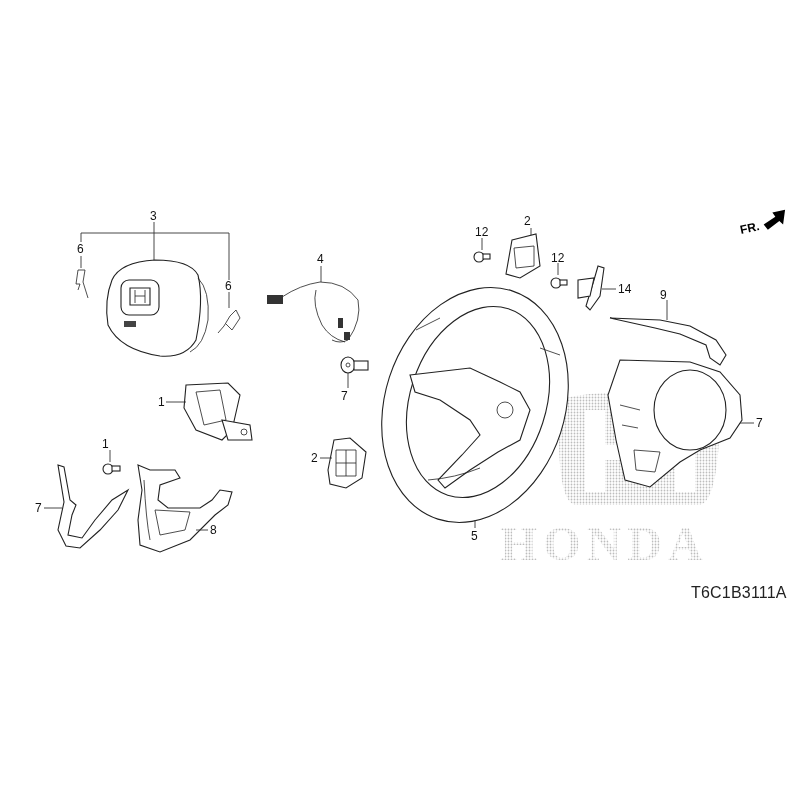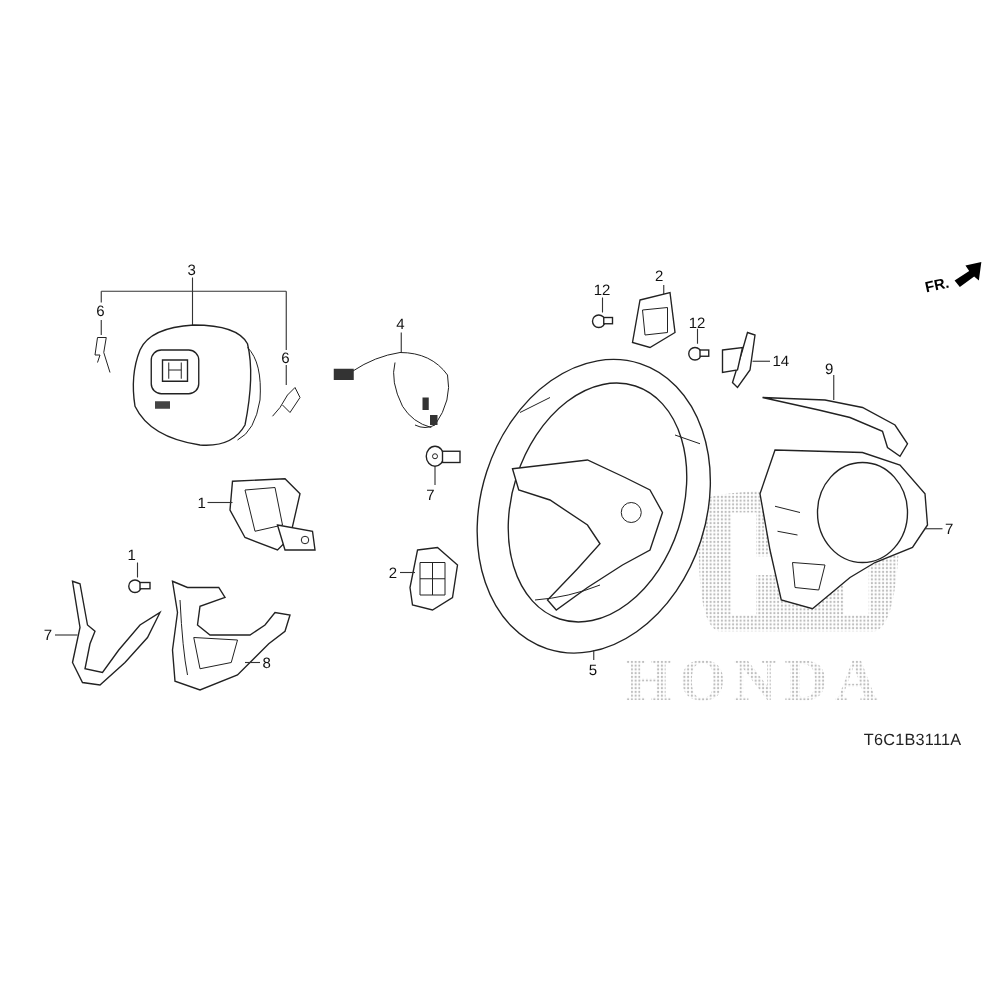--- a/index.html
+++ b/index.html
@@ -1,19 +1,19 @@
 <!DOCTYPE html>
 <html><head>
 <meta charset="utf-8">
 <style>
   html, body { margin:0; padding:0; background:#ffffff; }
   body { width:800px; height:800px; position:relative; overflow:hidden; font-family:"Liberation Sans", sans-serif; }
   #stage { position:absolute; left:0; top:0; width:800px; height:800px; }
   .lbl { position:absolute; font-size:12px; color:#111; line-height:12px; cursor:pointer; }
-  .code { position:absolute; font-size:13px; color:#222; left:691px; top:584px; letter-spacing:0.2px; }
+  .code { position:absolute; font-size:16px; color:#222; left:691px; top:584px; letter-spacing:0.2px; }
   .fr { position:absolute; left:740px; top:221px; font-size:12px; font-weight:bold; color:#000; transform:rotate(-12deg); }
   svg { position:absolute; left:0; top:0; }
   .p { fill:#fff; stroke:#222; stroke-width:1.1; }
   .t { fill:none; stroke:#222; stroke-width:0.8; }
   .ld { fill:none; stroke:#333; stroke-width:0.9; }
   .wm { fill:url(#dots); }
 </style>
 </head>
 <body>
 

